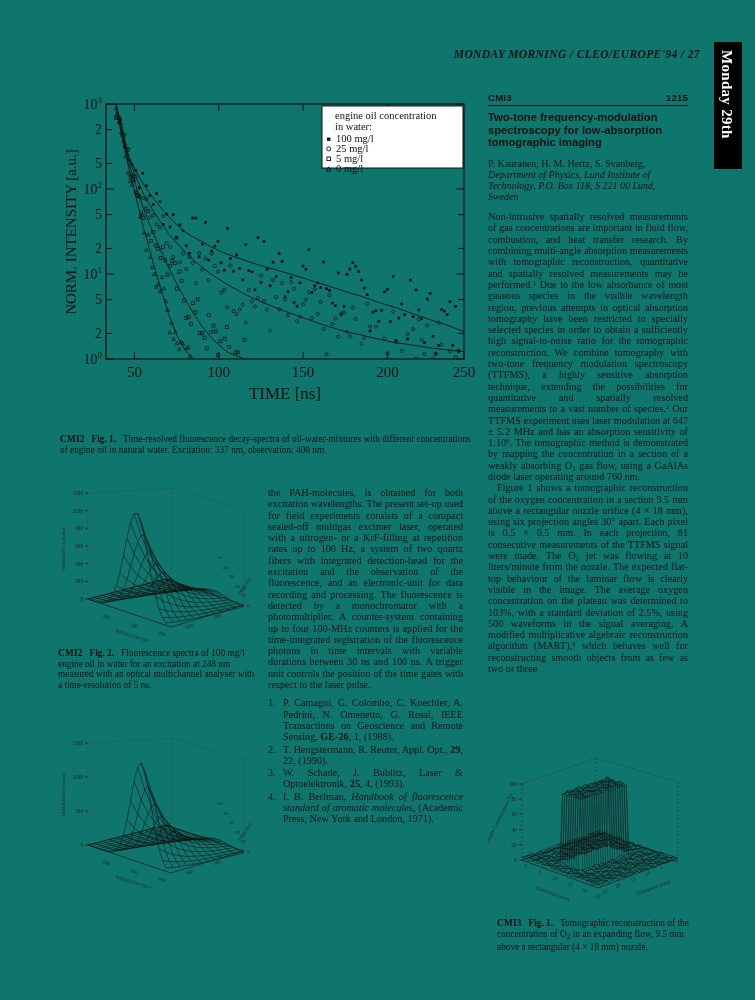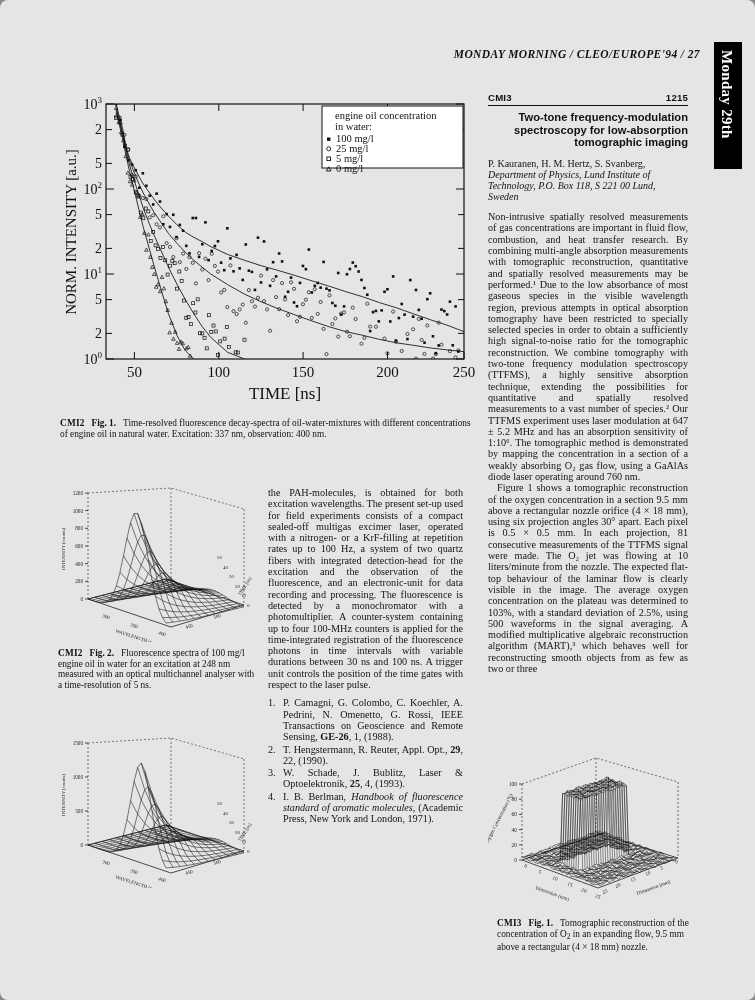--- a/index.html
+++ b/index.html
@@ -1,20 +1,19 @@
 <!DOCTYPE html>
 <html><head>
 <meta charset="utf-8">
 <style>
   html,body{margin:0;padding:0;background:#8a8a8a;}
   body{font-family:"Liberation Serif",serif;}
   .page{
-    position:relative;width:755px;height:1000px;background:#e5e5e5;
+    position:relative;width:755px;height:1000px;background:#0f766e;
     overflow:hidden;
-    border-radius:8px;
   }
   
   .runhead{
     position:absolute;left:430px;top:48px;width:270px;text-align:right;
     font-family:"Liberation Serif",serif;font-style:italic;font-weight:bold;
     font-size:11.5px;letter-spacing:.4px;color:#111;
   }
   .thumbtab{
     position:absolute;right:13px;top:42px;width:28px;height:127px;
     background:#000;color:#fff;
@@ -53,21 +52,21 @@
 
   
   .arthead-row{
     display:flex;justify-content:space-between;align-items:baseline;
     font-family:"Liberation Sans",sans-serif;font-weight:bold;font-size:9.6px;
     letter-spacing:.2px;color:#111;
   }
   .rule{border-top:1.6px solid #111;margin:2px 0 5px 0;}
   .art-title{
     font-family:"Liberation Sans",sans-serif;font-weight:bold;font-size:11.2px;
-    line-height:12.6px;color:#111;margin-bottom:9px;text-align:right;
+    line-height:12.6px;color:#111;margin-bottom:9px;
   }
   .authors{
     font-family:Liberation Serif, serif;font-size:10px;line-height:11.1px;
     color:#141414;margin-bottom:9px;
   }
   .authors i{font-style:italic;}
 
   
   .fig1{position:absolute;left:60px;top:96px;width:415px;height:312px;}
   .fig1 svg{display:block;}
@@ -491,21 +490,21 @@
 
         <rect x="266.9" y="61" width="3.6" height="3.6" fill="none" stroke="#111" stroke-width=".9"></rect>
         <text x="276" y="66.4" font-family="Liberation Serif, serif" font-size="10.5" fill="#111">5 mg/l</text>
 
         <polygon points="268.7,70.8 271,75 266.4,75" fill="none" stroke="#111" stroke-width=".9"></polygon>
         <text x="276" y="76.4" font-family="Liberation Serif, serif" font-size="10.5" fill="#111">0 mg/l</text>
       </g>
     </svg>
   </div>
 
-  <div class="col caption" style="left:60px;top:418px;width:412px;">
+  <div class="col caption" style="left:60px;top:434px;width:412px;">
     <span class="cap-code">CMI2</span>
     &nbsp;&nbsp;<b>Fig. 1.</b>
     &nbsp;&nbsp;<span>Time-resolved fluorescence decay-spectra of oil-water-mixtures with different concentrations of engine oil in natural water. Excitation: 337 nm, observation: 400 nm.</span>
   </div>
 
   <div class="meshfig" style="left:58px;top:487px;width:198px;height:155px;">
     <svg width="198" height="155" viewBox="0 0 198 155">
 
       <g stroke="#444" stroke-width=".7" fill="none" stroke-dasharray="2,2">
         <path d="M30 6 L30 112"></path>

